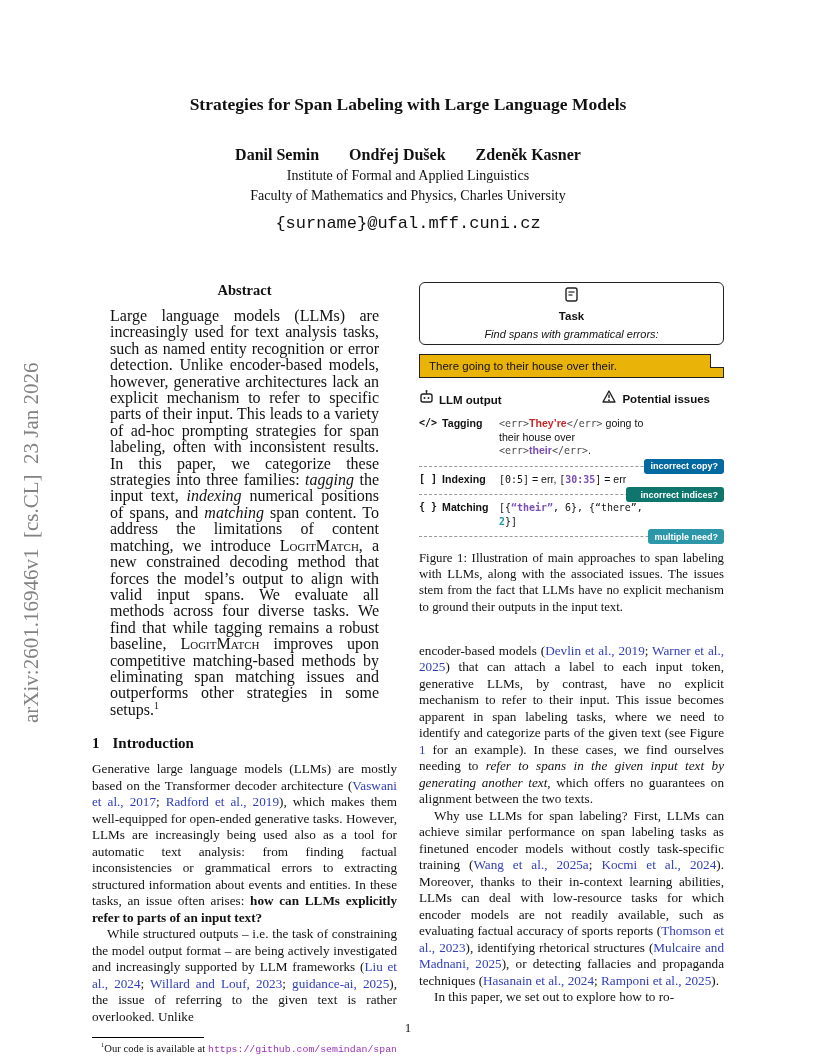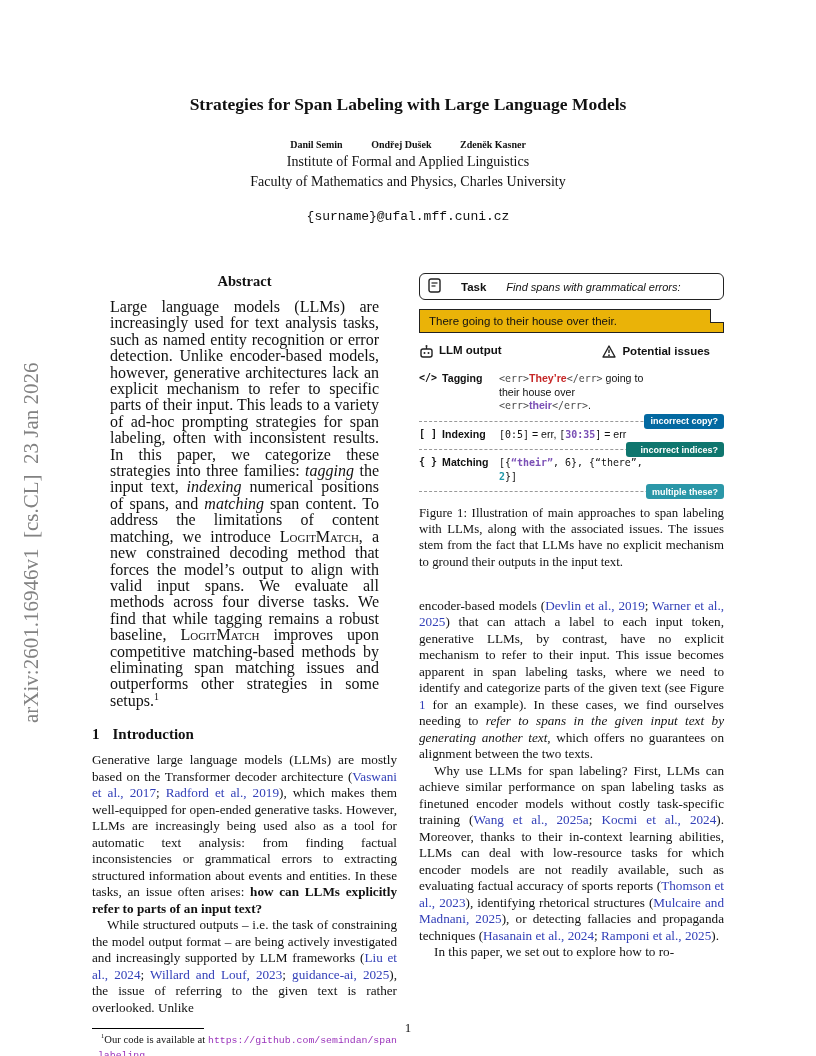--- a/index.html
+++ b/index.html
@@ -11,24 +11,24 @@
   
   .arxiv-banner{
     position:absolute; left:16px; top:305px; height:475px; width:30px;
     writing-mode:vertical-rl; transform:rotate(180deg);
     font-size:21px; color:#828282; white-space:pre;
     display:flex; align-items:center; justify-content:center;
   }
   
   .head{ text-align:center; }
   .title{ margin:0; padding-top:94px; font-size:17.5px; font-weight:bold; }
-  .authors{ margin-top:24px; font-size:10px; font-weight:bold;text-align:center; }
+  .authors{ margin-top:31px; font-size:16px; font-weight:bold;text-align:center; }
   .authors .author{ display:inline-block; margin:0 13px; }
   .affil{ font-size:14px; margin-top:3px; line-height:17px; }
-  .email{ font-family:"Liberation Mono", monospace; font-size:13px; margin-top:19px; }
+  .email{ font-family:"Liberation Mono", monospace; font-size:17px; margin-top:10px; }
   
   .columns{ display:flex; gap:22px; margin:49px 92px 0; align-items:flex-start; }
   .col{ flex:1; min-width:0; }
   .abstract-heading{ margin:0 0 9px; text-align:center; font-size:14.5px; font-weight:bold; }
   .abstract-body{
     margin:0 18px; font-size:16px; line-height:16.4px; text-align:justify;
   }
   .section-heading{ margin:17px 0 9px; font-size:15px; font-weight:bold; display:flex; gap:13px; }
   .para{ margin:0; font-size:13.2px; line-height:16.5px; text-align:justify; }
   .para.indent{ text-indent:15px; }
@@ -42,36 +42,37 @@
   .rt-c{ color:#3340b8; }
   .rt-u{ color:#9a33bb; font-family:"Liberation Mono", monospace; font-size:0.93em; word-break:break-all; }
   .rt-mono{ font-family:"DejaVu Sans Mono", monospace; font-size:0.94em; }
   .rt-tag{ color:#4a4a4a; }
   .rt-red{ color:#c62828; font-weight:bold; }
   .rt-purple{ color:#7a4fb5; font-weight:bold; }
   .rt-teal{ color:#1f97a8; font-weight:bold; }
   
   .fig{ font-family:"Liberation Sans", sans-serif; margin:0; }
   .fig-task-row{
-    display:flex; align-items:center; gap:20px;
-    border:1.3px solid #222; border-radius:6px; padding:4px 8px;
+    display:flex; align-items:center; gap:6px;
+    border:1.3px solid #222; border-radius:6px; padding:4px 26px;
     font-size:11.5px;
+    flex-direction:column;
   }
   .fig-task-label{ font-weight:bold; }
   .fig-task-desc{ font-style:italic; font-size:11px; }
   .fig-input-box{
     position:relative; border:1.4px solid #222; margin:9px 0 11px;
     padding:5px 9px; font-size:11.5px; background:#eab308;
   }
   .fig-input-box .fold{
     position:absolute; top:-1.4px; right:-1.4px; width:13px; height:13px;
     background:#fff; border-left:1.4px solid #222; border-bottom:1.4px solid #222;
   }
   .fig-header{ display:flex; align-items:center; font-size:11.5px; margin-bottom:5px; }
-  .fig-header .grp{ display:flex; align-items:flex-start; gap:5px; font-weight:bold; }
+  .fig-header .grp{ display:flex; align-items:flex-end; gap:5px; font-weight:bold; }
   .fig-header .grp.right{ margin-left:auto; margin-right:14px;gap:6px; }
   .fig-rows{ font-size:10.6px; }
   .fig-row{
     position:relative; display:flex; gap:4px;
     padding:6px 0 8px; border-bottom:1px dashed #999;
   }
   .fig-row-label{ flex:0 0 76px; font-weight:bold; display:flex; gap:5px; align-items:flex-start; }
   .fig-row-ic{ font-family:"DejaVu Sans Mono", monospace; font-weight:bold; font-size:10px; }
   .fig-row-output{ flex:1; padding-right:62px; line-height:13.5px; }
   .issue-badge{
@@ -187,21 +188,21 @@
             <span class="fig-row-output"><span class="rt-mono">[0:5]</span><span> = err, </span><span class="rt-mono">[</span><span class="rt-mono rt-purple">30:35</span><span class="rt-mono">]</span><span> = err</span></span>
             <span class="issue-badge" style="background-color: #0f766e; padding-left: 14px;">incorrect indices?</span>
           </div>
 
           <div class="fig-row">
             <span class="fig-row-label">
               <span class="fig-row-ic">{ }</span>
               <span>Matching</span>
             </span>
             <span class="fig-row-output"><span class="rt-mono">[{</span><span class="rt-mono rt-purple">“their”</span><span class="rt-mono">, 6}, {“there”, </span><span class="rt-mono rt-teal">2</span><span class="rt-mono">}]</span></span>
-            <span class="issue-badge" style="background-color: rgb(43, 151, 168);">multiple these?</span>
+            <span class="issue-badge" style="background-color: rgb(43, 151, 168);">multiple need?</span>
           </div>
 
         </div>
       </figure>
 
       <p class="fig-caption">Figure 1: Illustration of main approaches to span labeling with LLMs, along with the associated issues. The issues stem from the fact that LLMs have no explicit mechanism to ground their outputs in the input text.</p>
 
       <div class="right-body">
         <p class="para"><span>encoder-based models (</span><span class="rt-c">Devlin et al., 2019</span><span>; </span><span class="rt-c">Warner et al., 2025</span><span>) that can attach a label to each input token, generative LLMs, by contrast, have no explicit mechanism to refer to their input. This issue becomes apparent in span labeling tasks, where we need to identify and categorize parts of the given text (see Figure </span><span class="rt-c">1</span><span> for an example). In these cases, we find ourselves needing to </span><span class="rt-i">refer to spans in the given input text by generating another text</span><span>, which offers no guarantees on alignment between the two texts.</span></p>
         <p class="para indent"><span>Why use LLMs for span labeling? First, LLMs can achieve similar performance on span labeling tasks as finetuned encoder models without costly task-specific training (</span><span class="rt-c">Wang et al., 2025a</span><span>; </span><span class="rt-c">Kocmi et al., 2024</span><span>). Moreover, thanks to their in-context learning abilities, LLMs can deal with low-resource tasks for which encoder models are not readily available, such as evaluating factual accuracy of sports reports (</span><span class="rt-c">Thomson et al., 2023</span><span>), identifying rhetorical structures (</span><span class="rt-c">Mulcaire and Madnani, 2025</span><span>), or detecting fallacies and propaganda techniques (</span><span class="rt-c">Hasanain et al., 2024</span><span>; </span><span class="rt-c">Ramponi et al., 2025</span><span>).</span></p>

